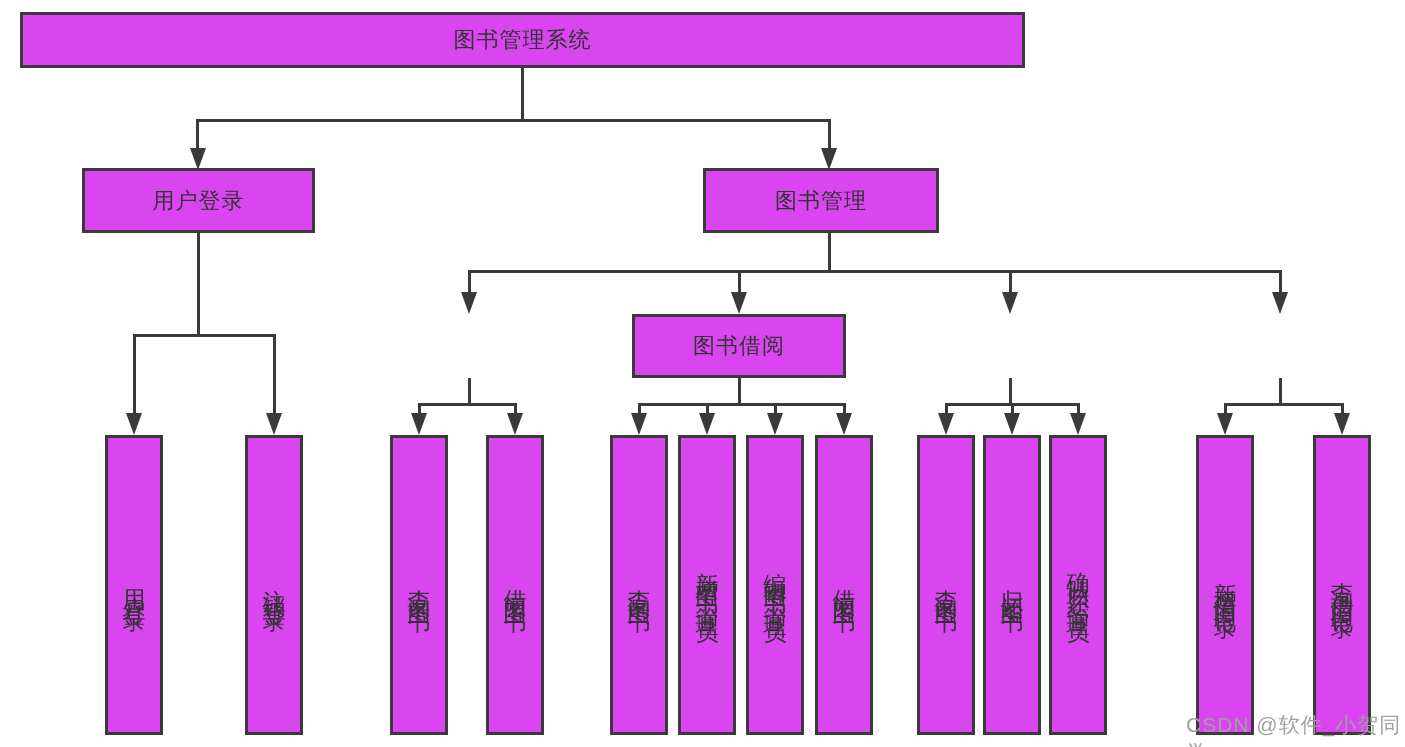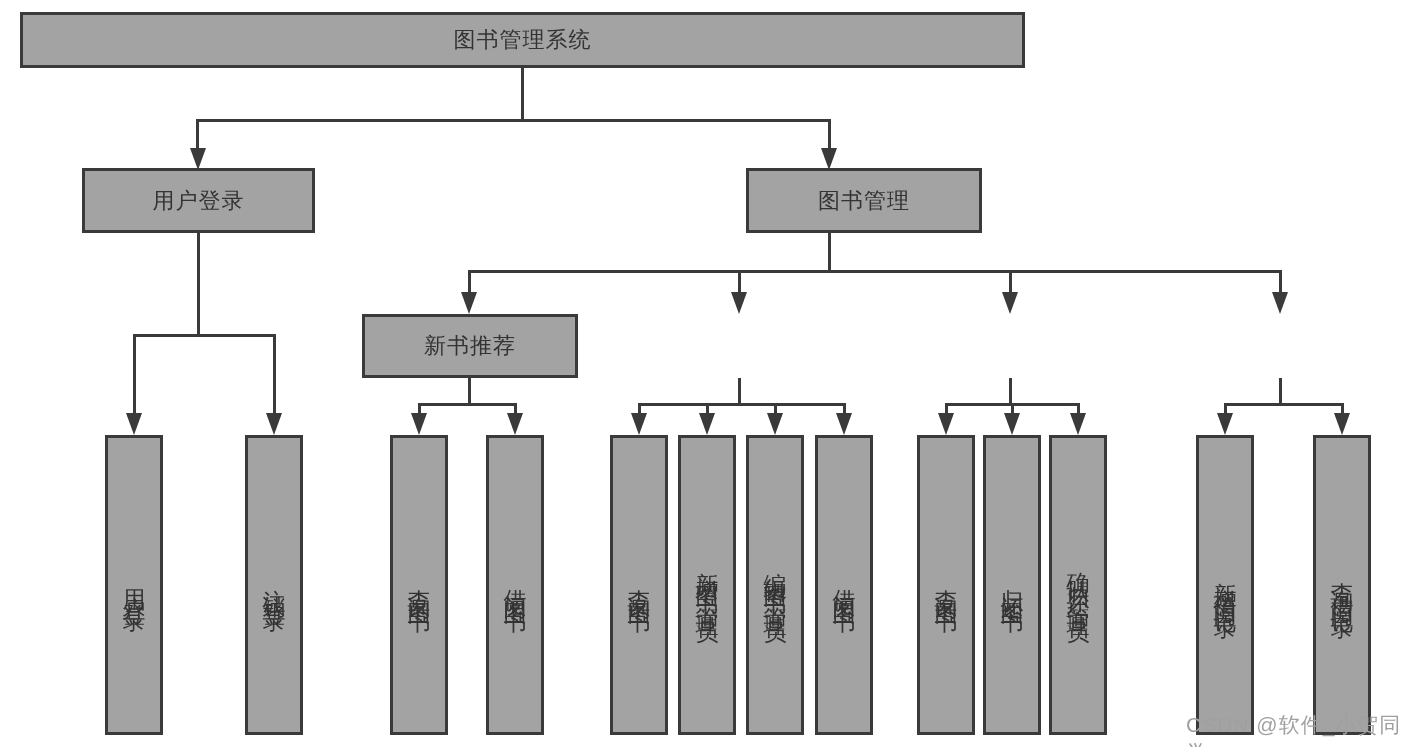--- a/index.html
+++ b/index.html
@@ -3,21 +3,21 @@
 <meta charset="utf-8">
 <style>
   * { margin:0; padding:0; box-sizing:border-box; }
   html,body { background:#ffffff; }
   body { font-family:"Liberation Sans", sans-serif; }
   .canvas {
     position:relative; width:1405px; height:747px;
     background:#ffffff; overflow:hidden;
   }
   .box {
-    position:absolute; border:3px solid #3a3a3a; background:#a3a3a3;
+    position:absolute; border:3px solid #3a3a3a; background:#d946ef;
     display:flex; align-items:center; justify-content:center;
     color:#333333;
   }
   .hlabel { font-size:22px; letter-spacing:1px; color:#333333; }
   .leaf span {
     writing-mode:vertical-rl; text-orientation:mixed;
     font-size:23px; line-height:1; letter-spacing:7px; color:#333333;
   }
   .line { position:absolute; background:#3a3a3a; }
   .line.v { width:3px; }
@@ -40,41 +40,41 @@
   <div class="box hlabel" style="left:20px;top:12px;width:1005px;height:56px">图书管理系统</div>
 
   <div class="line v" style="left:521px;top:68px;height:54px"></div>
   <div class="line h" style="left:196px;top:119px;width:635px"></div>
   <div class="line v" style="left:196px;top:119px;height:33px"></div>
   <div class="line v" style="left:828px;top:119px;height:33px"></div>
   <div class="arrow" style="left:190px;top:148px"></div>
   <div class="arrow" style="left:821px;top:148px"></div>
 
   <div class="box hlabel" style="left:82px;top:168px;width:233px;height:65px">用户登录</div>
-  <div class="box hlabel" style="left:746px;top:168px;width:236px;height:65px">图书管理</div>
+  <div class="box hlabel" style="left:703px;top:168px;width:236px;height:65px">图书管理</div>
 
   <div class="line v" style="left:197px;top:233px;height:104px"></div>
   <div class="line h" style="left:133px;top:334px;width:143px"></div>
   <div class="line v" style="left:133px;top:334px;height:84px"></div>
   <div class="line v" style="left:273px;top:334px;height:84px"></div>
   <div class="arrow" style="left:126px;top:413px"></div>
   <div class="arrow" style="left:266px;top:413px"></div>
 
   <div class="line v" style="left:828px;top:233px;height:40px"></div>
   <div class="line h" style="left:468px;top:270px;width:814px"></div>
   <div class="line v" style="left:468px;top:270px;height:26px"></div>
   <div class="line v" style="left:738px;top:270px;height:26px"></div>
   <div class="line v" style="left:1009px;top:270px;height:26px"></div>
   <div class="line v" style="left:1279px;top:270px;height:26px"></div>
   <div class="arrow" style="left:461px;top:292px"></div>
   <div class="arrow" style="left:731px;top:292px"></div>
   <div class="arrow" style="left:1002px;top:292px"></div>
   <div class="arrow" style="left:1272px;top:292px"></div>
 
-  <div class="box hlabel" style="left:362px;top:314px;width:216px;height:64px">新书推荐</div>
+  <div class="box hlabel" style="left:632px;top:314px;width:214px;height:64px">图书借阅</div>
 
   <div class="line v" style="left:468px;top:378px;height:28px"></div>
   <div class="line h" style="left:418px;top:403px;width:99px"></div>
   <div class="line v" style="left:418px;top:403px;height:12px"></div>
   <div class="line v" style="left:514px;top:403px;height:12px"></div>
   <div class="arrow" style="left:411px;top:413px"></div>
   <div class="arrow" style="left:507px;top:413px"></div>
 
   <div class="line v" style="left:738px;top:378px;height:28px"></div>
   <div class="line h" style="left:638px;top:403px;width:208px"></div>

